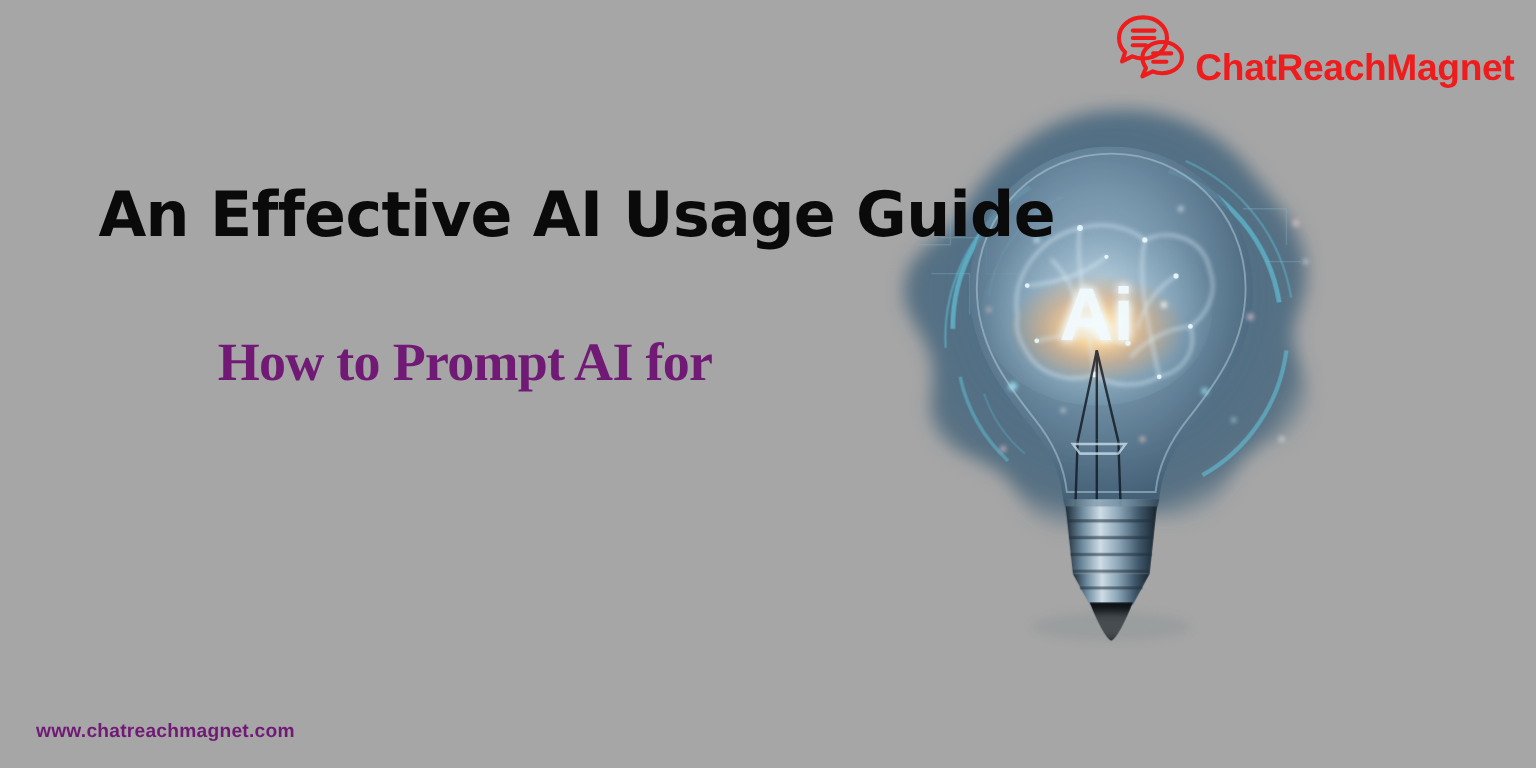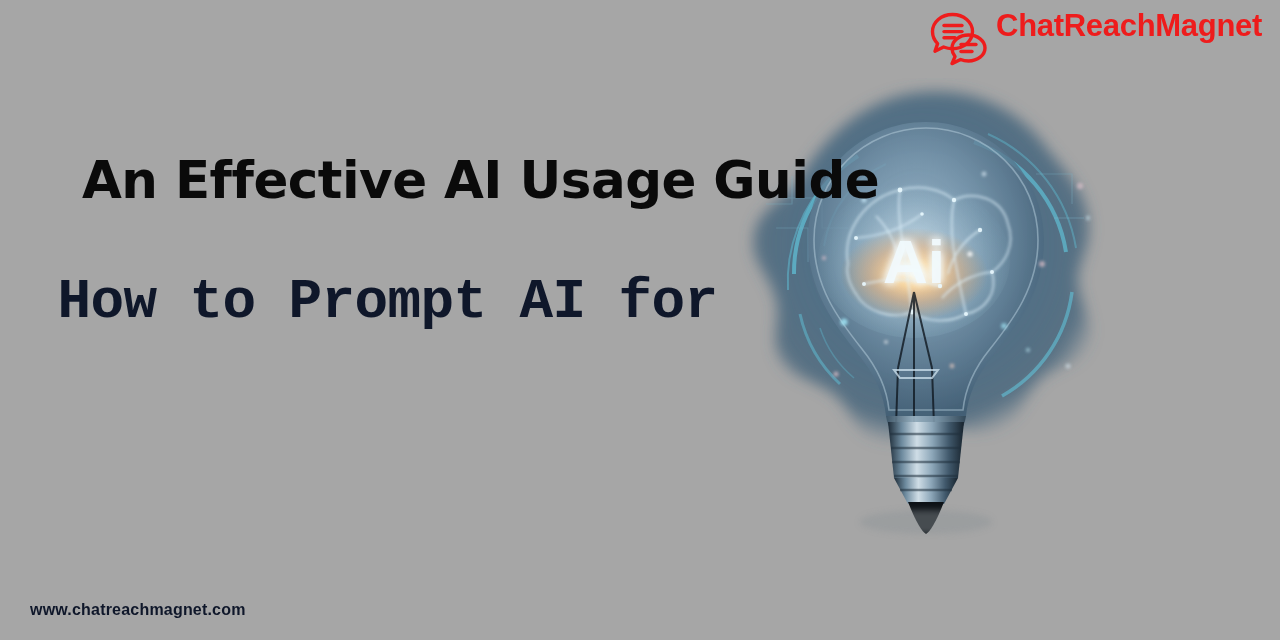--- a/index.html
+++ b/index.html
@@ -20,21 +20,21 @@
     background: #a6a6a6;
     overflow: hidden;
   }
 
   
   #brand {
     position: absolute;
     top: 10px;
     right: 18px;
     display: flex;
-    align-items: flex-start;
+    align-items: flex-end;
     gap: 2px;
   }
   #brand-icon {
     width: 66px;
     height: 62px;
     display: block;
     flex: 0 0 auto;
   }
   #brand-name {
     font-family: "Liberation Sans", sans-serif;
@@ -62,42 +62,42 @@
     transform-origin: left top;
   }
 
   
   #subhead {
     position: absolute;
     left: 0;
     top: 274px;
     width: 775px;
     text-align: center;
-    font-family: Liberation Mono, monospace;
+    font-family: Liberation Serif, serif;
     font-weight: bold;
-    font-size: 56px;
+    font-size: 45px;
     letter-spacing: -0.6px;
-    color: #0f172a;
+    color: #701a75;
     line-height: 57px;
   }
   #subhead .sub-line {
     display: block;
     white-space: nowrap;
   }
 
   
   #footer-url {
     position: absolute;
     left: 30px;
     bottom: 22px;
     font-family: "Liberation Sans", sans-serif;
     font-weight: bold;
     font-size: 16px;
     letter-spacing: 0.2px;
-    color: #0f172a;
+    color: #701a75;
     line-height: 1;
     white-space: nowrap;
   }
 
   
   #hero-art {
     position: absolute;
     left: 736px;
     top: 78px;
     width: 380px;

